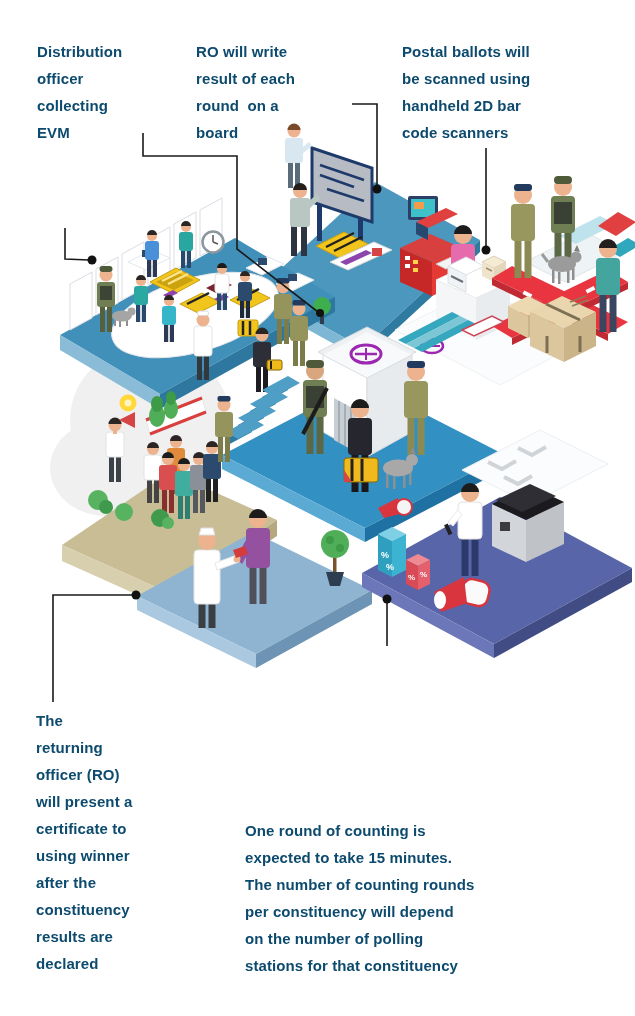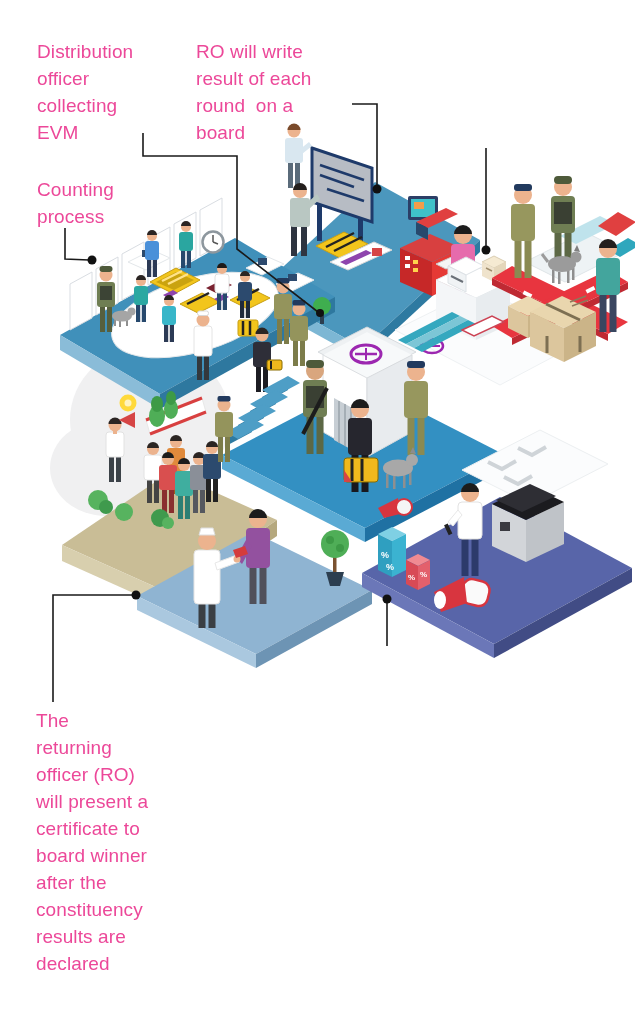--- a/index.html
+++ b/index.html
@@ -1,20 +1,20 @@
 <!DOCTYPE html>
 <html><head>
 <meta charset="utf-8">
 <style>
   html,body{margin:0;padding:0;background:#ffffff;}
   .stage{position:relative;width:635px;height:1016px;background:#ffffff;overflow:hidden;
          font-family:"Liberation Sans",sans-serif;}
   .scene-svg{position:absolute;left:0;top:0;}
-  .ann{position:absolute;white-space:pre;font-size:19px;line-height:27px;color:#ec4899;
-       font-weight:400;letter-spacing:.1px;}
+  .ann{position:absolute;white-space:pre;font-size:15px;line-height:27px;color:#0c4a6e;
+       font-weight:700;letter-spacing:.1px;}
   svg text.pct{font-family:"Liberation Sans",sans-serif;font-weight:bold;fill:#ffffff;}
 </style>
 </head>
 <body>
 
 <div class="stage">
 
 <svg class="scene-svg" width="635" height="1016" viewBox="0 0 635 1016">
 
   <g>
@@ -601,26 +601,34 @@
 </svg>
 
 <div class="ann" style="left:37px;top:38px">Distribution
 officer
 collecting
 EVM</div>
 <div class="ann" style="left:196px;top:38px">RO will write
 result of each
 round  on a
 board</div>
-<div class="ann" style="left:37px;top:176px">Counting
-process</div>
+<div class="ann" style="left:402px;top:38px">Postal ballots will
+be scanned using
+handheld 2D bar
+code scanners</div>
 <div class="ann" style="left:36px;top:707px">The
 returning
 officer (RO)
 will present a
 certificate to
-board winner
+using winner
 after the
 constituency
 results are
 declared</div>
+<div class="ann" style="left:245px;top:817px">One round of counting is
+expected to take 15 minutes.
+The number of counting rounds
+per constituency will depend
+on the number of polling
+stations for that constituency</div>
 
 </div>
 
 </body></html>

